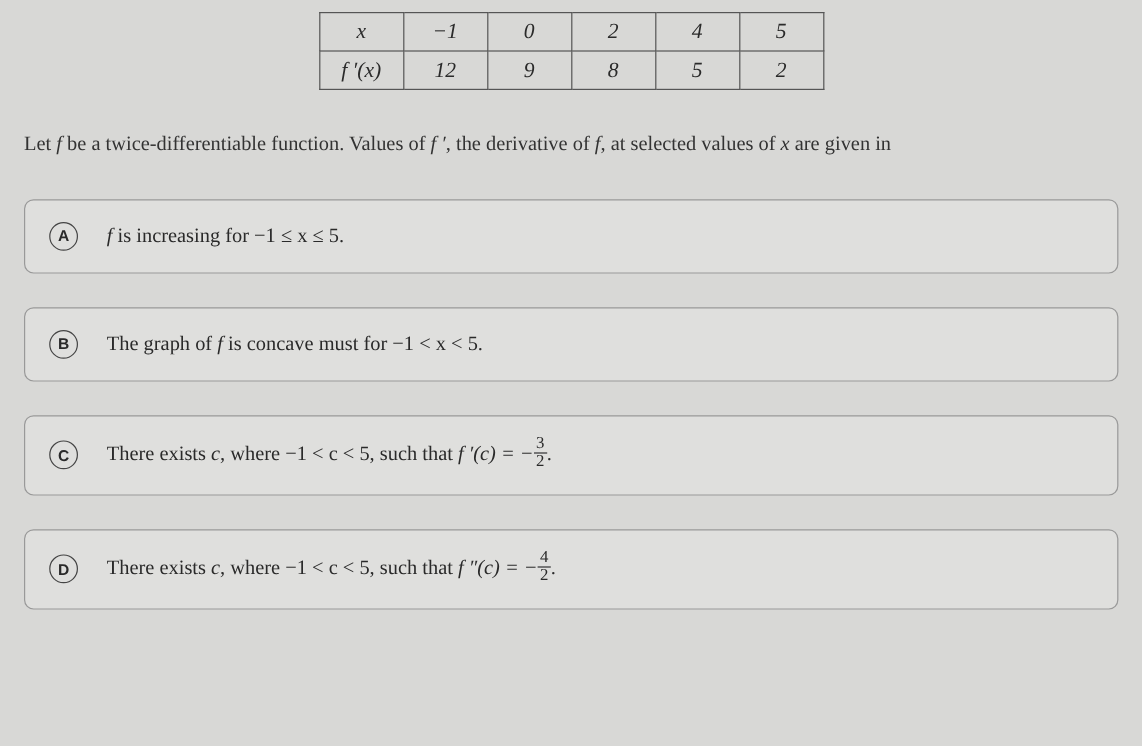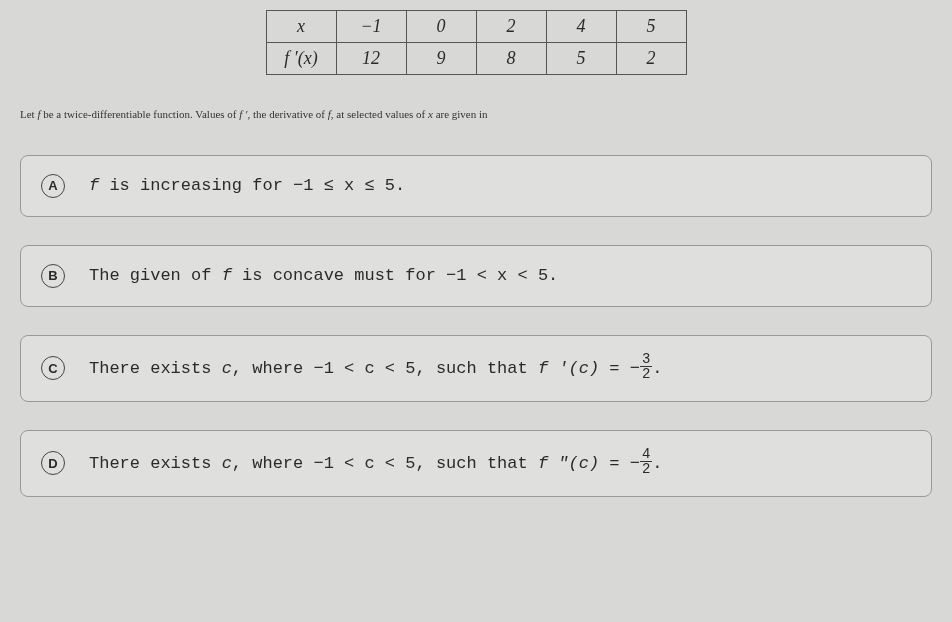--- a/index.html
+++ b/index.html
@@ -29,21 +29,21 @@
       width: 70px;
       height: 32px;
       text-align: center;
       font-size: 18px;
       font-style: italic;
     }
     td.hdr {
       font-style: italic;
     }
     .prompt {
-      font-size: 11px;
+      font-size: 17px;
       line-height: 1.8;
       margin-bottom: 30px;
       color: #333;
     }
     .prompt .ital {
       font-style: italic;
     }
     .option {
       border: 1px solid #999;
       border-radius: 8px;
@@ -63,21 +63,20 @@
       align-items: center;
       justify-content: center;
       font-size: 13px;
       font-weight: bold;
       font-family: Arial, sans-serif;
       font-style: normal;
       flex-shrink: 0;
     }
     .opt-text {
       font-size: 17px;
-      font-family: Liberation Mono, monospace;
     }
     .ital { font-style: italic; }
     .frac {
       display: inline-block;
       vertical-align: middle;
       text-align: center;
       font-size: 14px;
       line-height: 1;
       position: relative;
       top: -2px;
@@ -125,21 +124,21 @@
 <div class="option">
   <div class="letter">A</div>
   <div class="opt-text">
     <span class="ital">f</span><span> is increasing for </span><span>−1 ≤ x ≤ 5</span><span>.</span>
   </div>
 </div>
 
 <div class="option">
   <div class="letter">B</div>
   <div class="opt-text">
-    <span>The given of </span><span class="ital">f</span><span> is concave must for </span><span>−1 &lt; x &lt; 5</span><span>.</span>
+    <span>The graph of </span><span class="ital">f</span><span> is concave must for </span><span>−1 &lt; x &lt; 5</span><span>.</span>
   </div>
 </div>
 
 <div class="option">
   <div class="letter">C</div>
   <div class="opt-text">
     <span>There exists </span><span class="ital">c</span><span>, where </span><span>−1 &lt; c &lt; 5</span><span>, such that </span><span class="ital">f ′(c) = −</span><span class="frac"><span class="num">3</span><span class="den">2</span></span><span>.</span>
   </div>
 </div>
 

